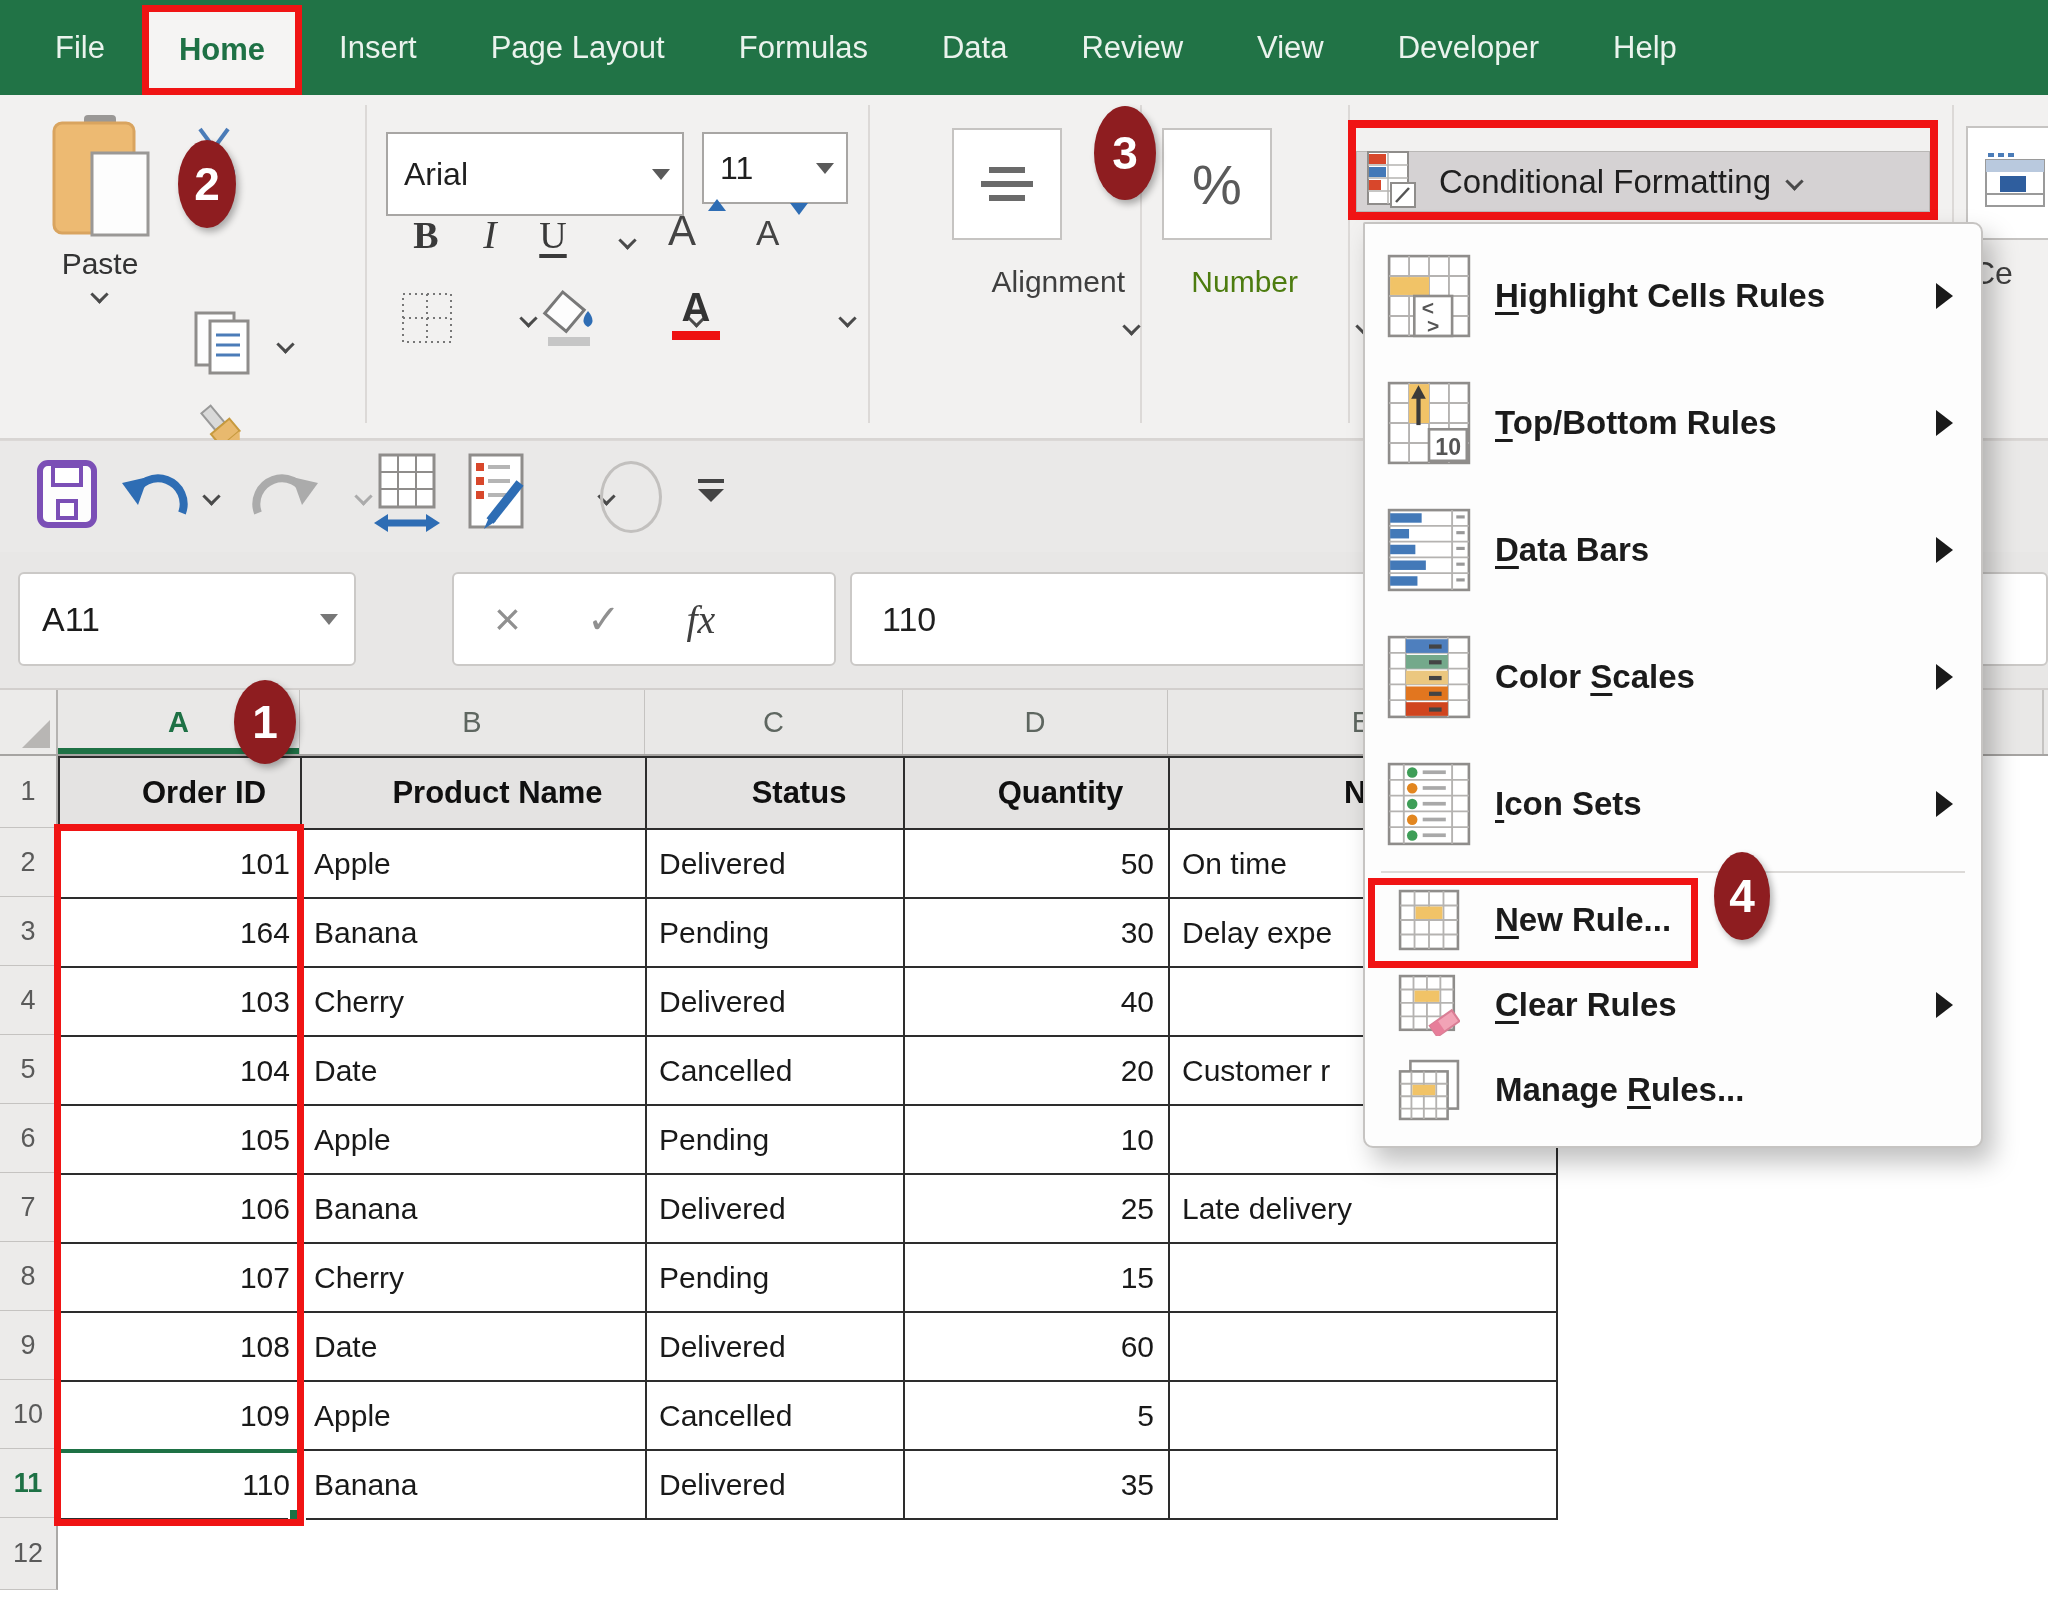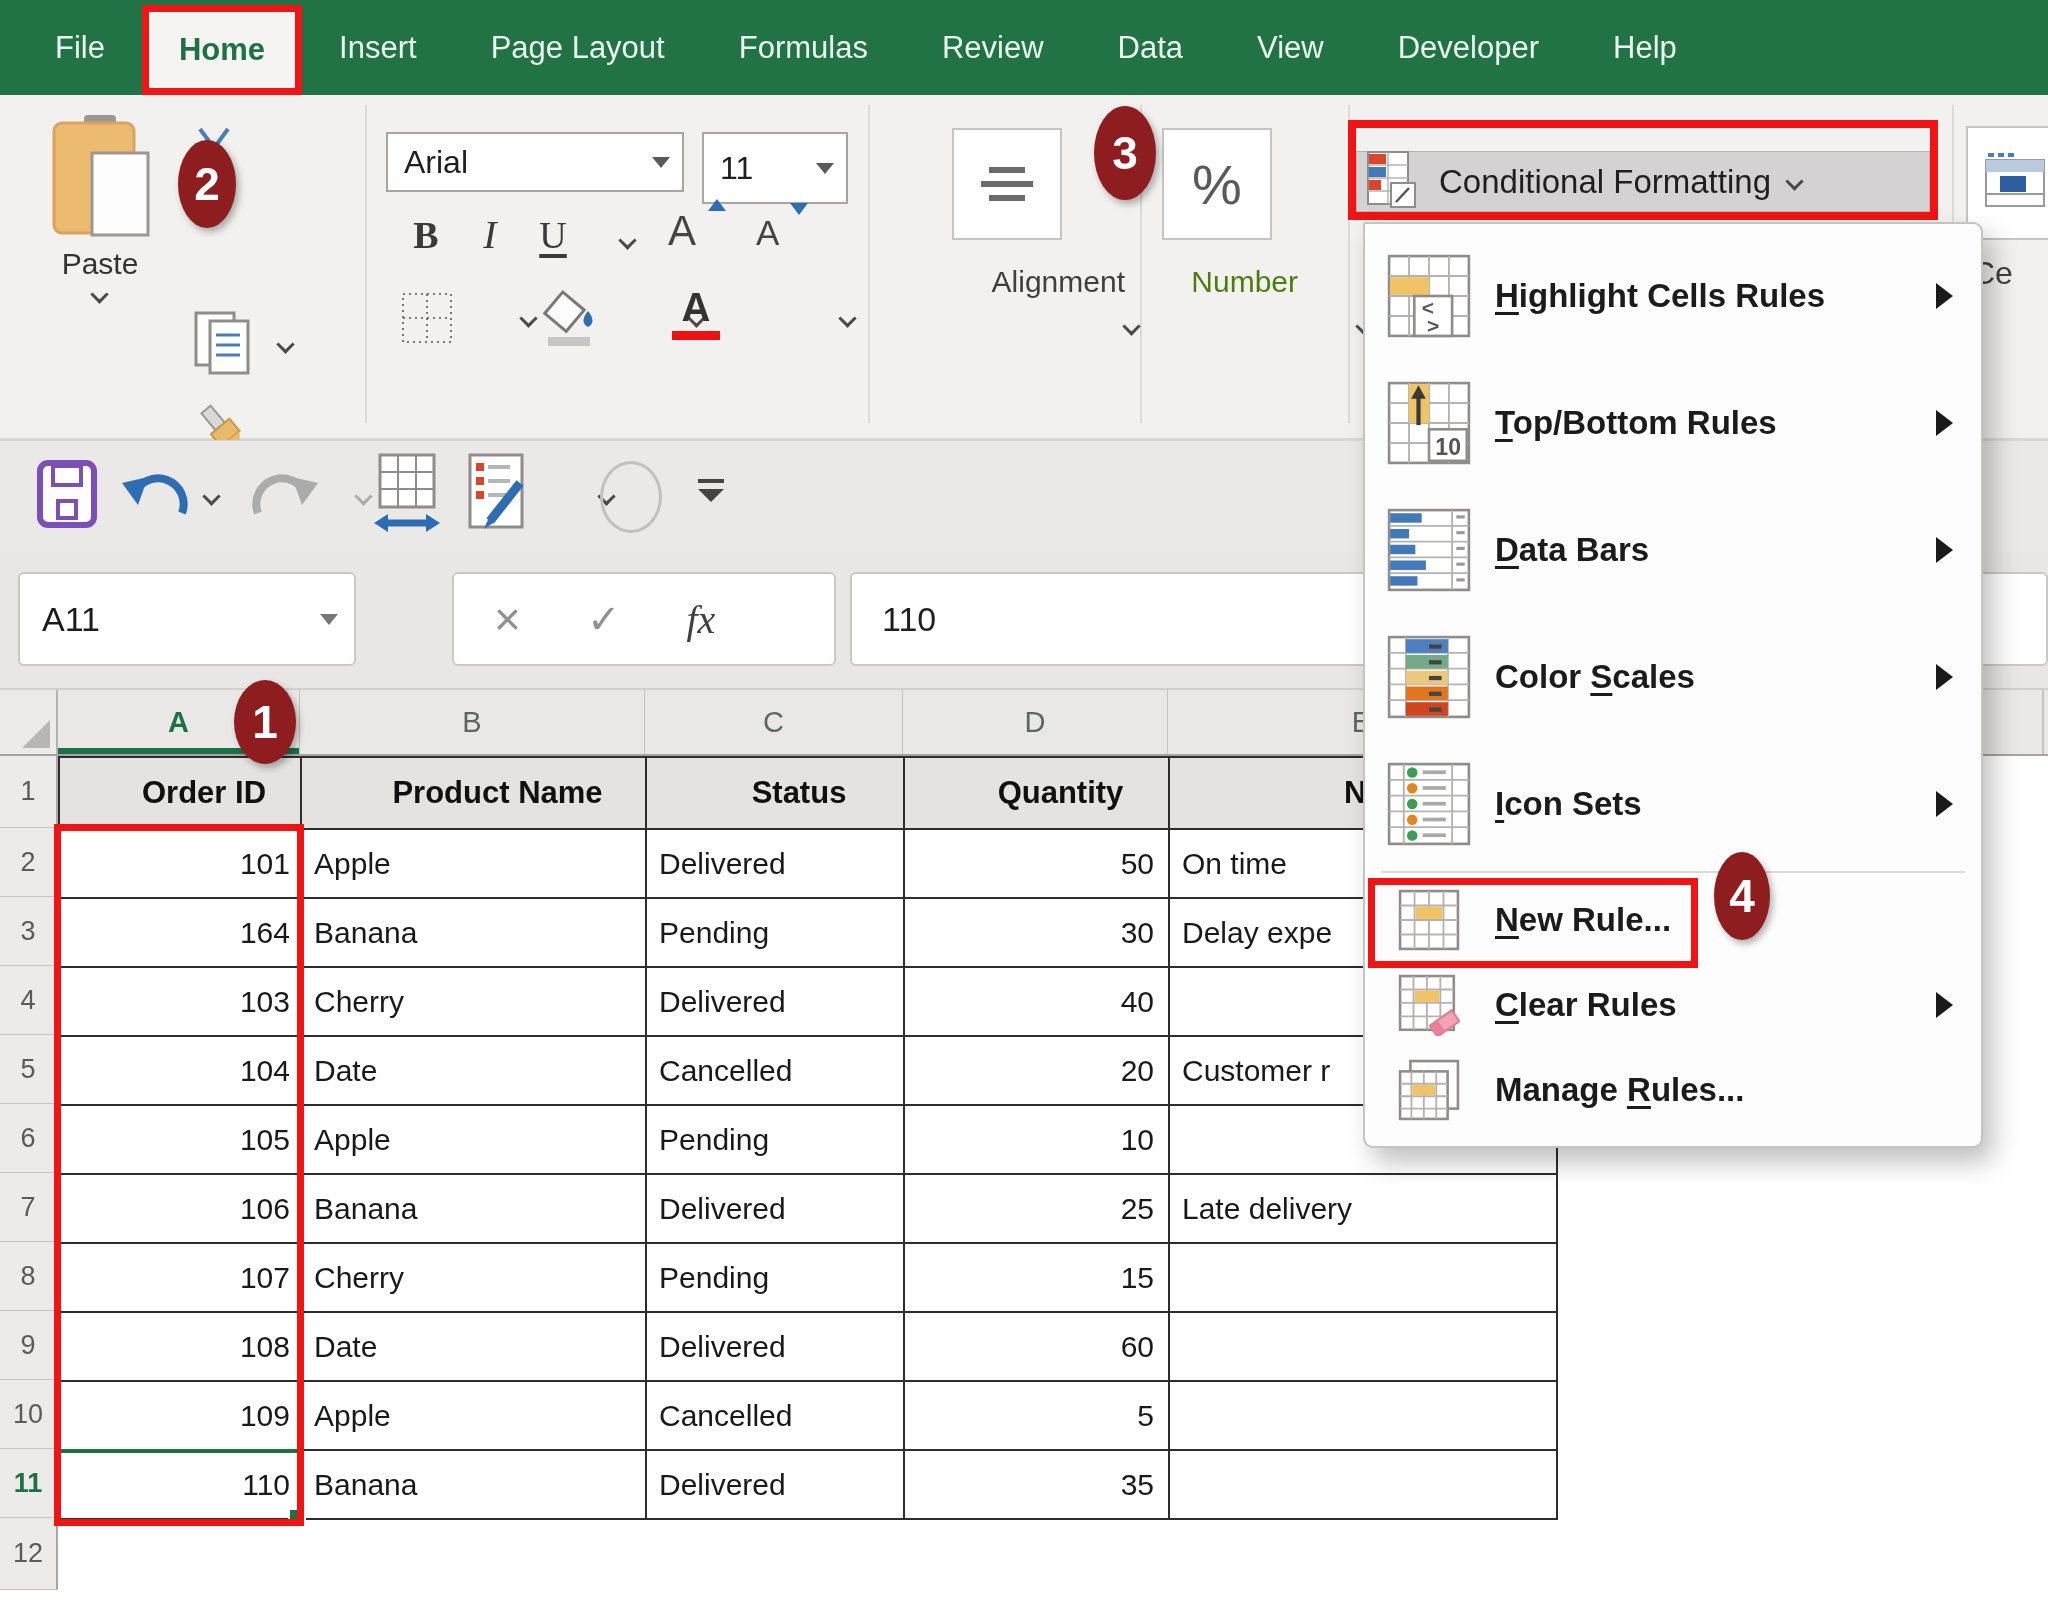--- a/index.html
+++ b/index.html
@@ -106,22 +106,22 @@
 <body>
 
 <div id="app">
 
   <div id="tabbar">
       <div class="tab">File</div>
       <div class="tab active">Home</div>
       <div class="tab">Insert</div>
       <div class="tab">Page Layout</div>
       <div class="tab">Formulas</div>
+      <div class="tab">Data</div>
       <div class="tab">Review</div>
-      <div class="tab">Data</div>
       <div class="tab">View</div>
       <div class="tab">Developer</div>
       <div class="tab">Help</div>
     </div>
 
   <div id="ribbon">
     <div class="vsep" style="left:365px"></div>
     <div class="vsep" style="left:868px"></div>
     <div class="vsep" style="left:1140px"></div>
     <div class="vsep" style="left:1348px"></div>
@@ -175,21 +175,21 @@
     <div class="grouplabel" style="left:20px;top:388px;width:260px">Clipboard</div>
     <div class="abs" style="left:322px;top:386px">
       <svg width="26" height="26" viewBox="0 0 26 26">
         <path d="M4 4 H14 M4 4 V14" stroke="#555" stroke-width="2.5" fill="none"></path>
         <line x1="10" y1="10" x2="19" y2="19" stroke="#555" stroke-width="2.5"></line>
         <polygon points="21,21 12,19 19,12" fill="#555"></polygon>
       </svg>
     </div>
 
     
-    <div class="combo" style="left:386px;top:37px;width:298px;height:60px">
+    <div class="combo" style="left:386px;top:37px;width:298px;height:84px">
       <span class="val">Arial</span>
       <span class="tri-down"></span>
     </div>
     <div class="combo" style="left:702px;top:37px;width:146px;height:72px">
       <span class="val">11</span>
       <span class="tri-down"></span>
     </div>
     <div class="abs serifch ribbon-btn" style="left:398px;top:118px;width:56px;font-size:38px;font-weight:700;text-align:center">B</div>
     <div class="abs serifch ribbon-btn" style="left:468px;top:116px;width:44px;font-size:40px;font-style:italic;text-align:center">I</div>
     <div class="abs serifch ribbon-btn" style="left:528px;top:118px;width:50px;font-size:38px;text-decoration:underline;text-decoration-thickness:4px;text-underline-offset:6px;text-align:center">U</div>

